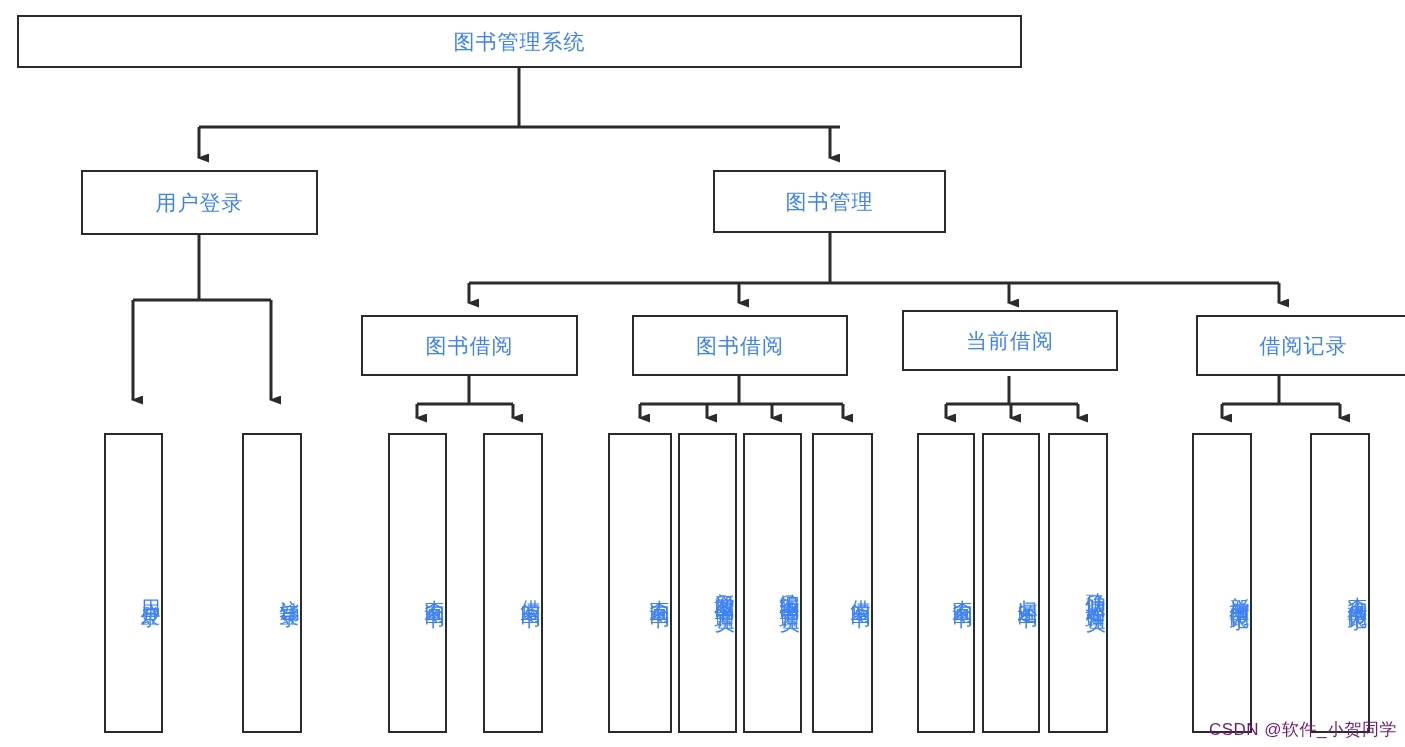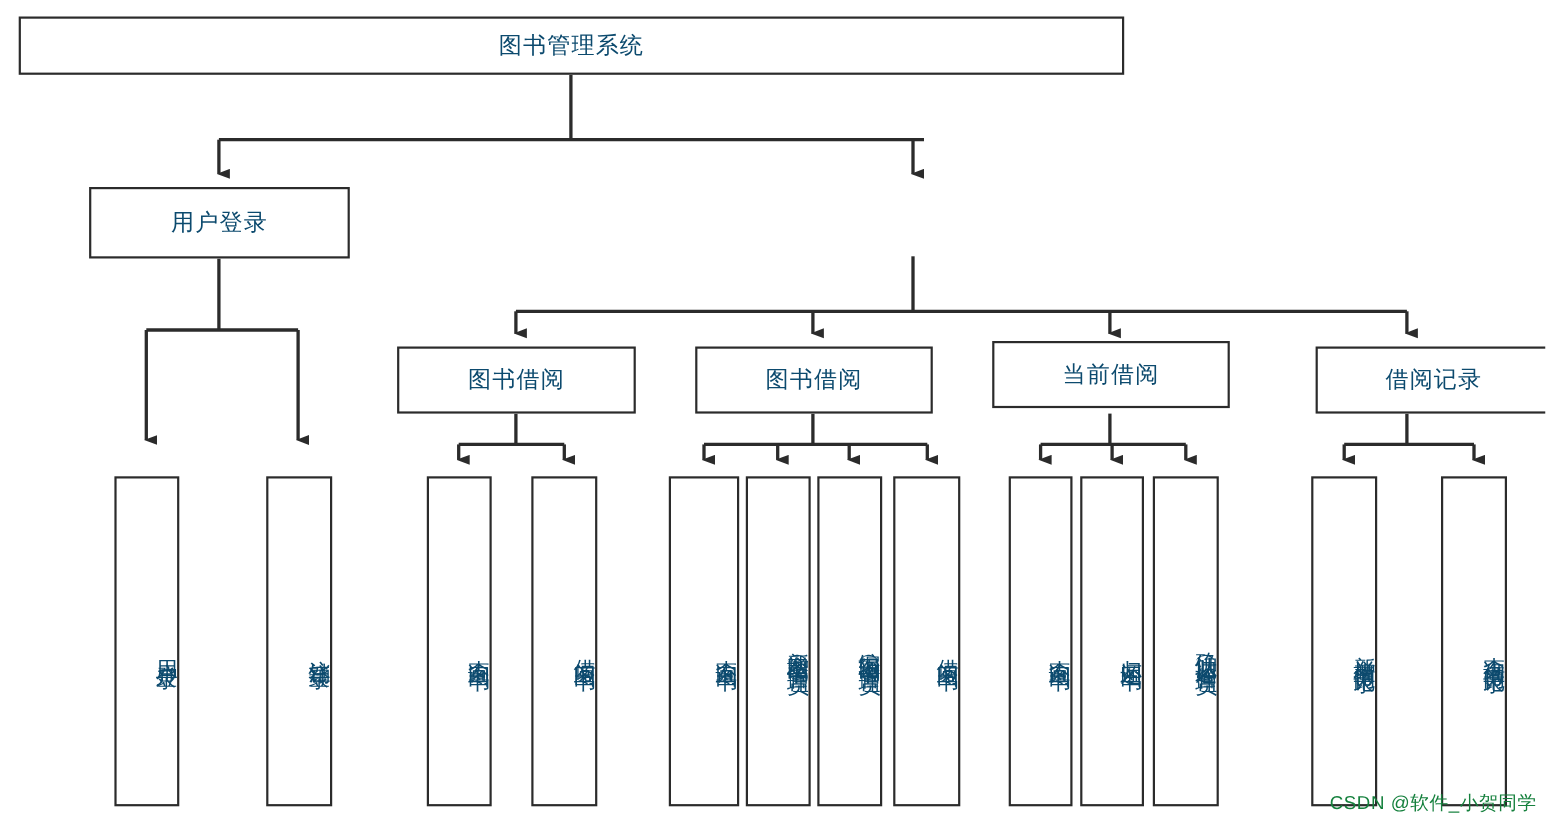--- a/index.html
+++ b/index.html
@@ -26,21 +26,21 @@
     pointer-events: none;
   }
   .node {
     position: absolute;
     box-sizing: border-box;
     border: 2px solid #2b2b2b;
     background: #ffffff;
     display: flex;
     align-items: center;
     justify-content: center;
-    color: #0c4a6e;
+    color: #3b82f6;
   }
   .node.horiz {
     font-size: 21px;
     letter-spacing: 1px;
     line-height: 1.1;
   }
   .node.vert {
     writing-mode: vertical-rl;
     text-orientation: upright;
     font-size: 20px;
@@ -51,21 +51,21 @@
     line-height: 1.0;
   }
   .node .lbl {
     display: block;
   }
   .watermark {
     position: absolute;
     right: 8px;
     bottom: 6px;
     font-size: 17px;
-    color: #15803d;
+    color: #701a75;
     letter-spacing: 0.5px;
     white-space: nowrap;
   }
 </style>
 </head>
 <body>
 
 <div id="canvas">
 
   <svg id="wires" viewBox="0 0 1405 747">
@@ -118,20 +118,23 @@
     </g>
   </svg>
 
   <div class="node horiz" style="left:17px; top:15px; width:1005px; height:53px;">
     <span class="lbl">图书管理系统</span>
   </div>
 
   <div class="node horiz" style="left:81px; top:170px; width:237px; height:65px;">
     <span class="lbl">用户登录</span>
   </div>
+  <div class="node horiz" style="left:713px; top:170px; width:233px; height:63px;">
+    <span class="lbl">图书管理</span>
+  </div>
 
   <div class="node horiz" style="left:361px; top:315px; width:217px; height:61px;">
     <span class="lbl">图书借阅</span>
   </div>
   <div class="node horiz" style="left:632px; top:315px; width:216px; height:61px;">
     <span class="lbl">图书借阅</span>
   </div>
   <div class="node horiz" style="left:902px; top:310px; width:216px; height:61px;">
     <span class="lbl">当前借阅</span>
   </div>

